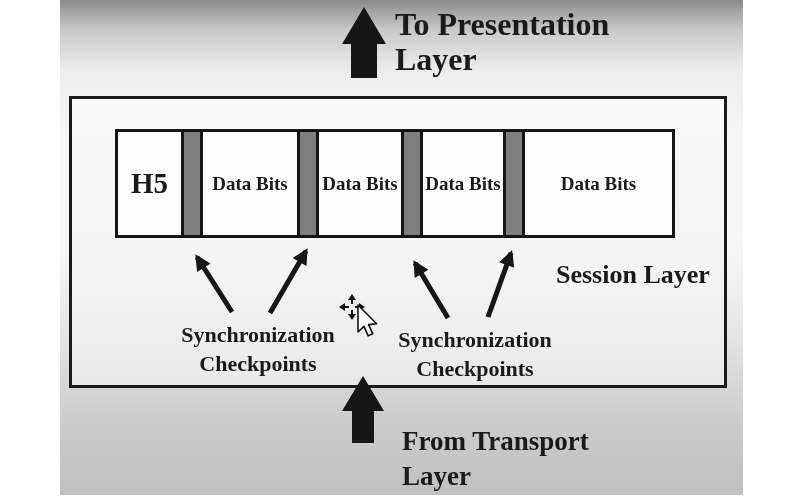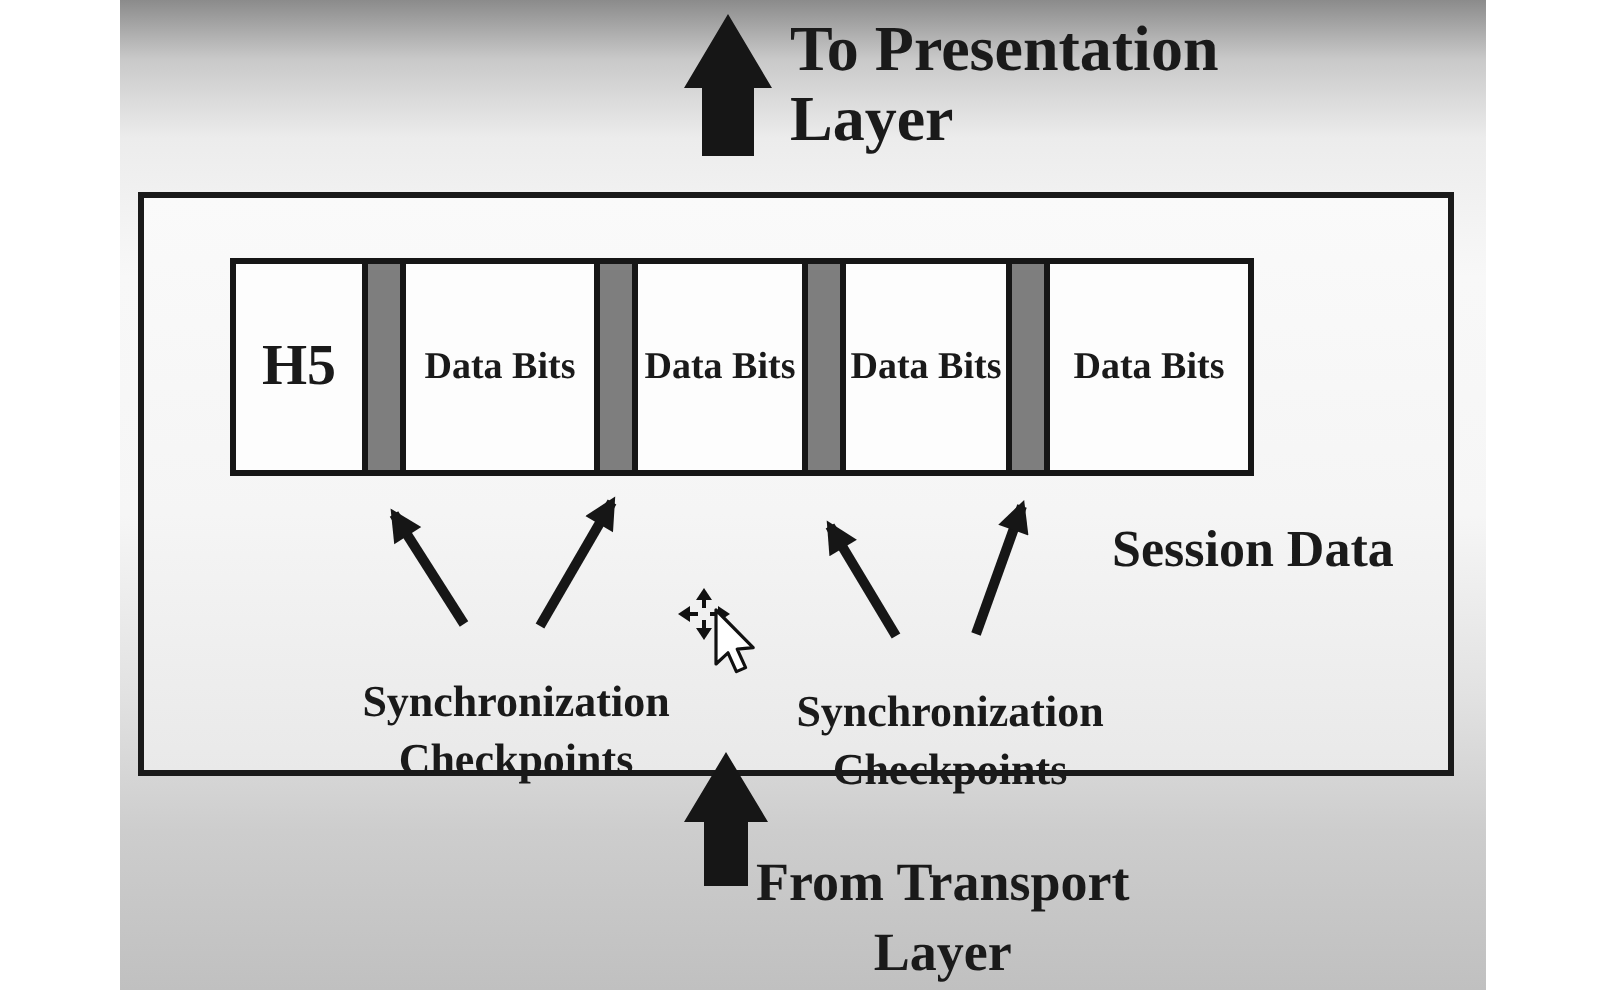--- a/index.html
+++ b/index.html
@@ -11,39 +11,39 @@
     position:absolute;left:60px;top:0;width:683px;height:495px;
     background:linear-gradient(180deg,#8b8b8b 0%,#c9c9c9 6%,#ececec 14%,#f8f8f8 28%,
                #f6f6f6 52%,#e2e2e2 70%,#cdcdcd 84%,#c0c0c0 100%);
   }
   .session-box{
     position:absolute;left:9px;top:96px;width:658px;height:292px;box-sizing:border-box;
     border:3px solid #1a1a1a;
     background:linear-gradient(180deg,#fafafa 0%,#f5f5f5 55%,#e9e9e9 100%);
   }
   .frame{
-    position:absolute;left:55px;top:129px;width:512px;height:109px;box-sizing:border-box;
+    position:absolute;left:55px;top:129px;width:560px;height:109px;box-sizing:border-box;
     border:3px solid #161616;display:flex;align-items:stretch;background:#fdfdfd;
   }
   .cell{
     box-sizing:border-box;background:#fdfdfd;display:flex;align-items:center;justify-content:center;
     text-align:center;font-weight:bold;
   }
   .cell.h5{width:66px;border-right:3px solid #161616;font-size:29px;}
   .cell.data{font-size:19px;line-height:31px;border-left:3px solid #161616;border-right:3px solid #161616;}
   .cell.c1{width:100px;}
   .cell.c2{width:88px;}
   .cell.c3{width:86px;}
   .cell.c4{flex:1;border-right:none;}
   .bar{width:16px;background:#7e7e7e;}
   .label{position:absolute;font-weight:bold;white-space:nowrap;}
   .to-presentation{left:335px;top:7px;font-size:32px;line-height:35px;}
-  .from-transport{left:318px;top:424px;font-size:27px;line-height:35px;text-align:center;}
+  .from-transport{left:342px;top:424px;font-size:27px;line-height:35px;}
   .session-label{left:496px;top:260px;font-size:26px;}
-  .sync{position:absolute;font-weight:bold;font-size:22px;line-height:29px;text-align:center;width:196px;margin-top:16px;}
+  .sync{position:absolute;font-weight:bold;font-size:22px;line-height:29px;text-align:center;width:196px;}
   .sync1{left:100px;top:320px;}
   .sync2{left:317px;top:325px;}
   .overlay{position:absolute;left:0;top:0;width:683px;height:495px;pointer-events:none;}
   .cursor{position:absolute;left:278px;top:293px;width:44px;height:52px;}
 </style>
 </head>
 <body>
 
 <div class="slide">
 
@@ -74,21 +74,21 @@
   <div class="label to-presentation">
     <div>To Presentation</div>
     <div>Layer</div>
   </div>
 
   <div class="label from-transport">
     <div>From Transport</div>
     <div>Layer</div>
   </div>
 
-  <div class="label session-label">Session Data</div>
+  <div class="label session-label">Session Layer</div>
 
   <div class="sync sync1">
     <div>Synchronization</div>
     <div>Checkpoints</div>
   </div>
 
   <div class="sync sync2">
     <div>Synchronization</div>
     <div>Checkpoints</div>
   </div>

